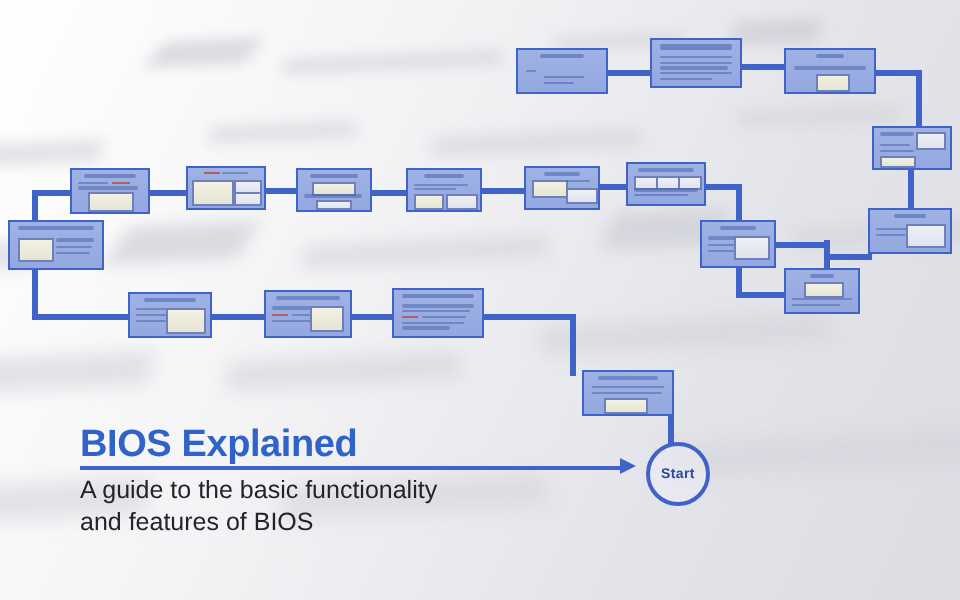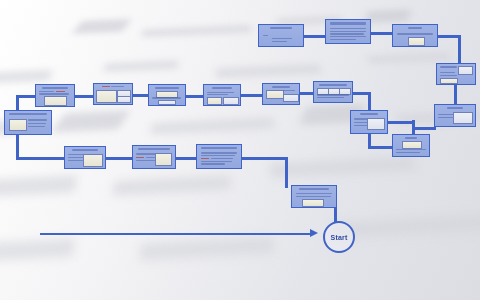--- a/index.html
+++ b/index.html
@@ -286,13 +286,15 @@
 
   <div id="title-arrow-line" style="left:40px;top:233px;width:272px;"></div>
   <div id="title-arrow-head" style="left:310px;top:229px;"></div>
 
   <div id="start-circle" style="left:323px;top:221px;width:28px;height:28px;">
     <span>Start</span>
   </div>
 </div>
 
 <div id="title-block">
+  <h1 id="deck-title">BIOS Explained</h1>
+  <p id="deck-subtitle">A guide to the basic functionality and features of BIOS</p>
 </div>
 
 </body></html>

